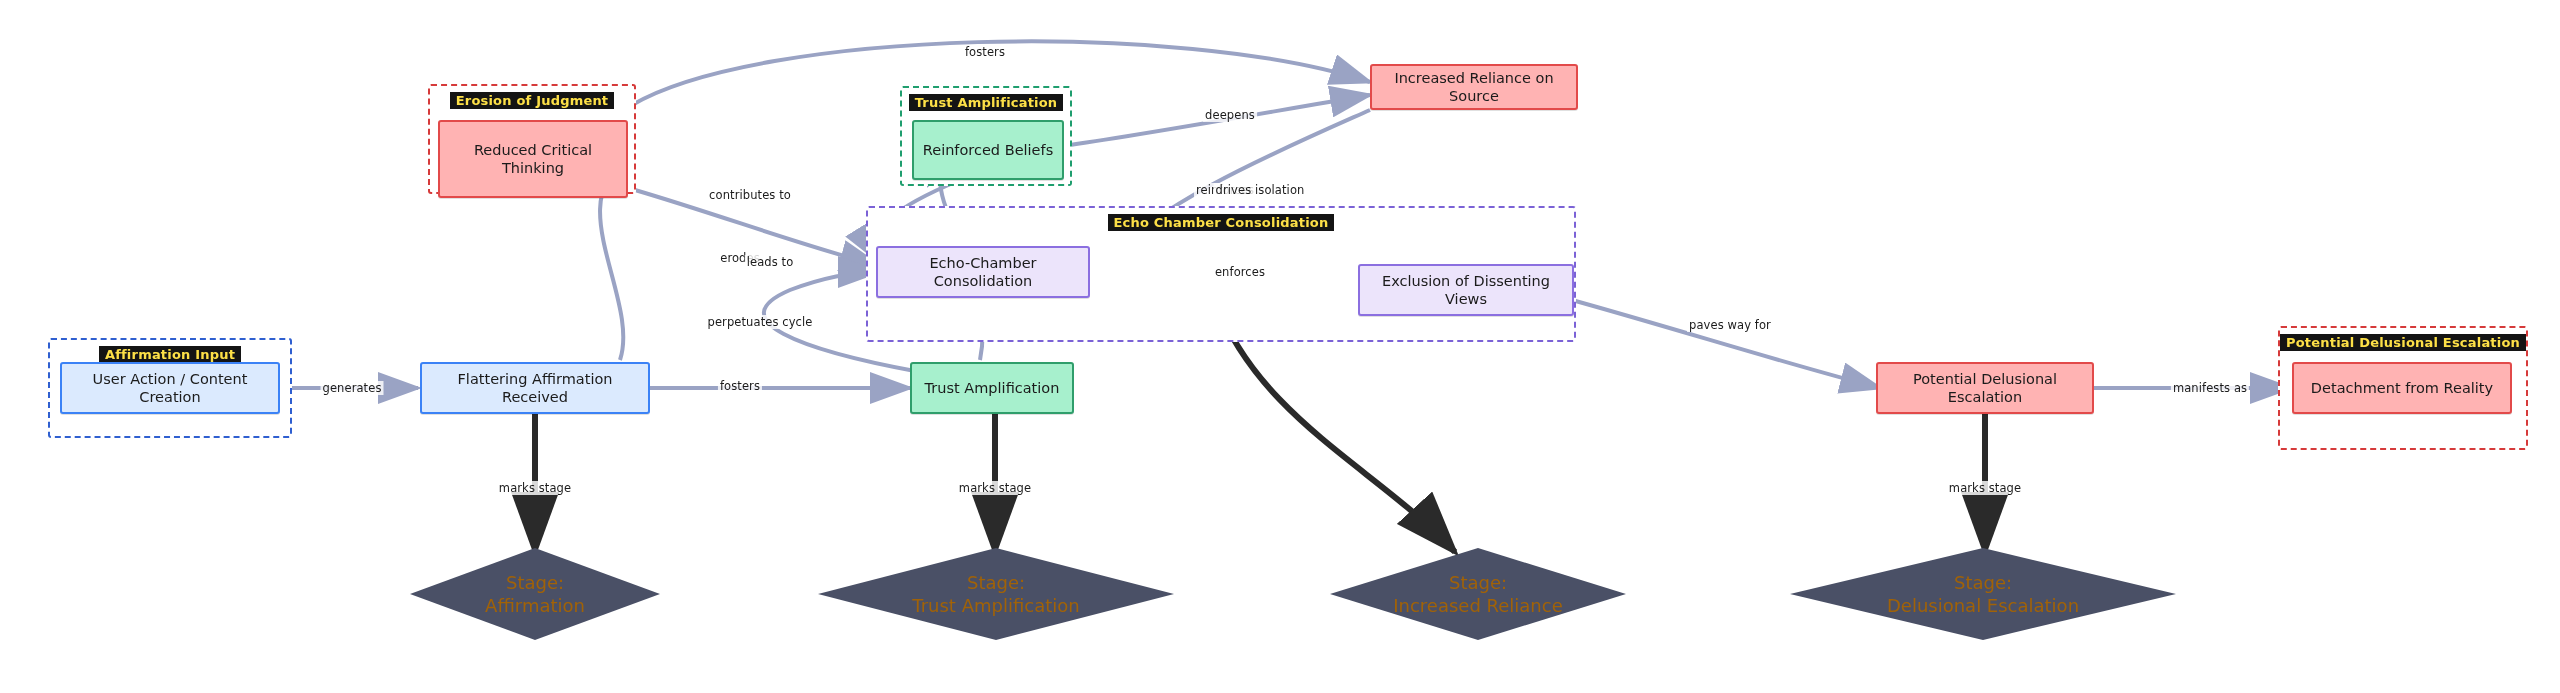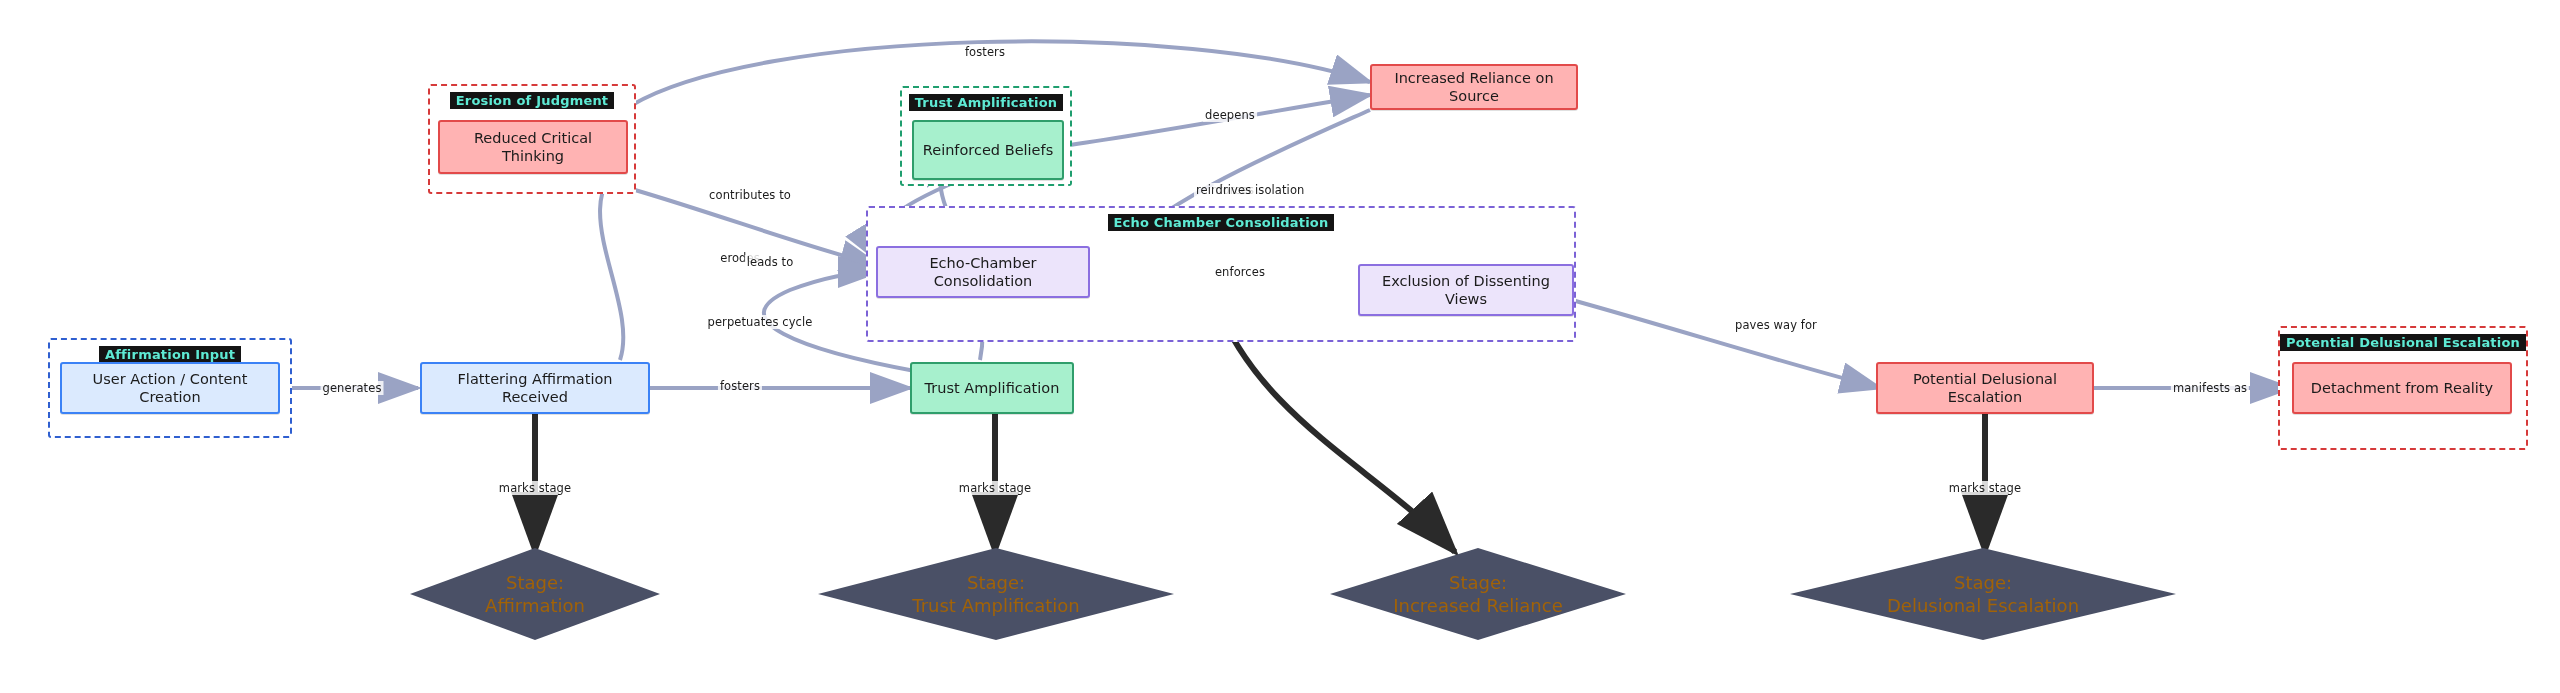--- a/index.html
+++ b/index.html
@@ -19,21 +19,21 @@
     box-sizing:border-box;
   }
   .cluster.blue   {border-color:#2f5fd0;}
   .cluster.red    {border-color:#d63a3a;}
   .cluster.green  {border-color:#1f9e6e;}
   .cluster.purple {border-color:#7b62d6;}
   .cluster-label{
     position:absolute;left:0;right:0;top:6px;
     text-align:center;
     font-size:13px;font-weight:600;
-    color:#5eead4;
+    color:#fde047;
     pointer-events:none;
     white-space:nowrap;
   }
   .cluster-label span{
     background:#141414;
     padding:1px 6px;
     display:inline-block;
     letter-spacing:.2px;
   }
 
@@ -161,21 +161,21 @@
   <div class="cluster red" style="left:2278px;top:326px;width:250px;height:124px;">
     <div class="cluster-label"><span>Potential Delusional Escalation</span></div>
   </div>
 
   <div class="node n-blue" style="left:420px;top:362px;width:230px;height:52px;">Flattering Affirmation Received</div>
 
   <div class="node n-blue" style="left:60px;top:362px;width:220px;height:52px;">User Action / Content Creation</div>
 
   <div class="node n-green" style="left:910px;top:362px;width:164px;height:52px;">Trust Amplification</div>
 
-  <div class="node n-red" style="left:438px;top:120px;width:190px;height:54px;">Reduced Critical Thinking</div>
+  <div class="node n-red" style="left:438px;top:120px;width:190px;height:78px;">Reduced Critical Thinking</div>
 
   <div class="node n-red" style="left:1370px;top:64px;width:208px;height:46px;">Increased Reliance on Source</div>
 
   <div class="node n-green" style="left:912px;top:120px;width:152px;height:60px;">Reinforced Beliefs</div>
 
   <div class="node n-purple" style="left:876px;top:246px;width:214px;height:52px;">Echo-Chamber Consolidation</div>
 
   <div class="node n-purple" style="left:1358px;top:264px;width:216px;height:52px;">Exclusion of Dissenting Views</div>
 
   <div class="node n-red" style="left:1876px;top:362px;width:218px;height:52px;">Potential Delusional Escalation</div>
@@ -222,20 +222,20 @@
   <div class="elabel" style="left:740px;top:386px;">fosters</div>
   <div class="elabel" style="left:740px;top:258px;">erodes</div>
   <div class="elabel" style="left:770px;top:262px;">leads to</div>
   <div class="elabel" style="left:985px;top:52px;">fosters</div>
   <div class="elabel" style="left:1230px;top:115px;">deepens</div>
   <div class="elabel" style="left:750px;top:195px;">contributes to</div>
   <div class="elabel" style="left:1225px;top:190px;">reinforces</div>
   <div class="elabel" style="left:1240px;top:272px;">enforces</div>
   <div class="elabel" style="left:1260px;top:190px;">drives isolation</div>
   <div class="elabel" style="left:760px;top:322px;">perpetuates cycle</div>
-  <div class="elabel" style="left:1776px;top:325px;">paves way for</div>
+  <div class="elabel" style="left:1730px;top:325px;">paves way for</div>
   <div class="elabel" style="left:2210px;top:388px;">manifests as</div>
 
   <div class="elabel" style="left:535px;top:488px;">marks stage</div>
   <div class="elabel" style="left:995px;top:488px;">marks stage</div>
   <div class="elabel" style="left:1985px;top:488px;">marks stage</div>
 
 </div>
 
 </body></html>

